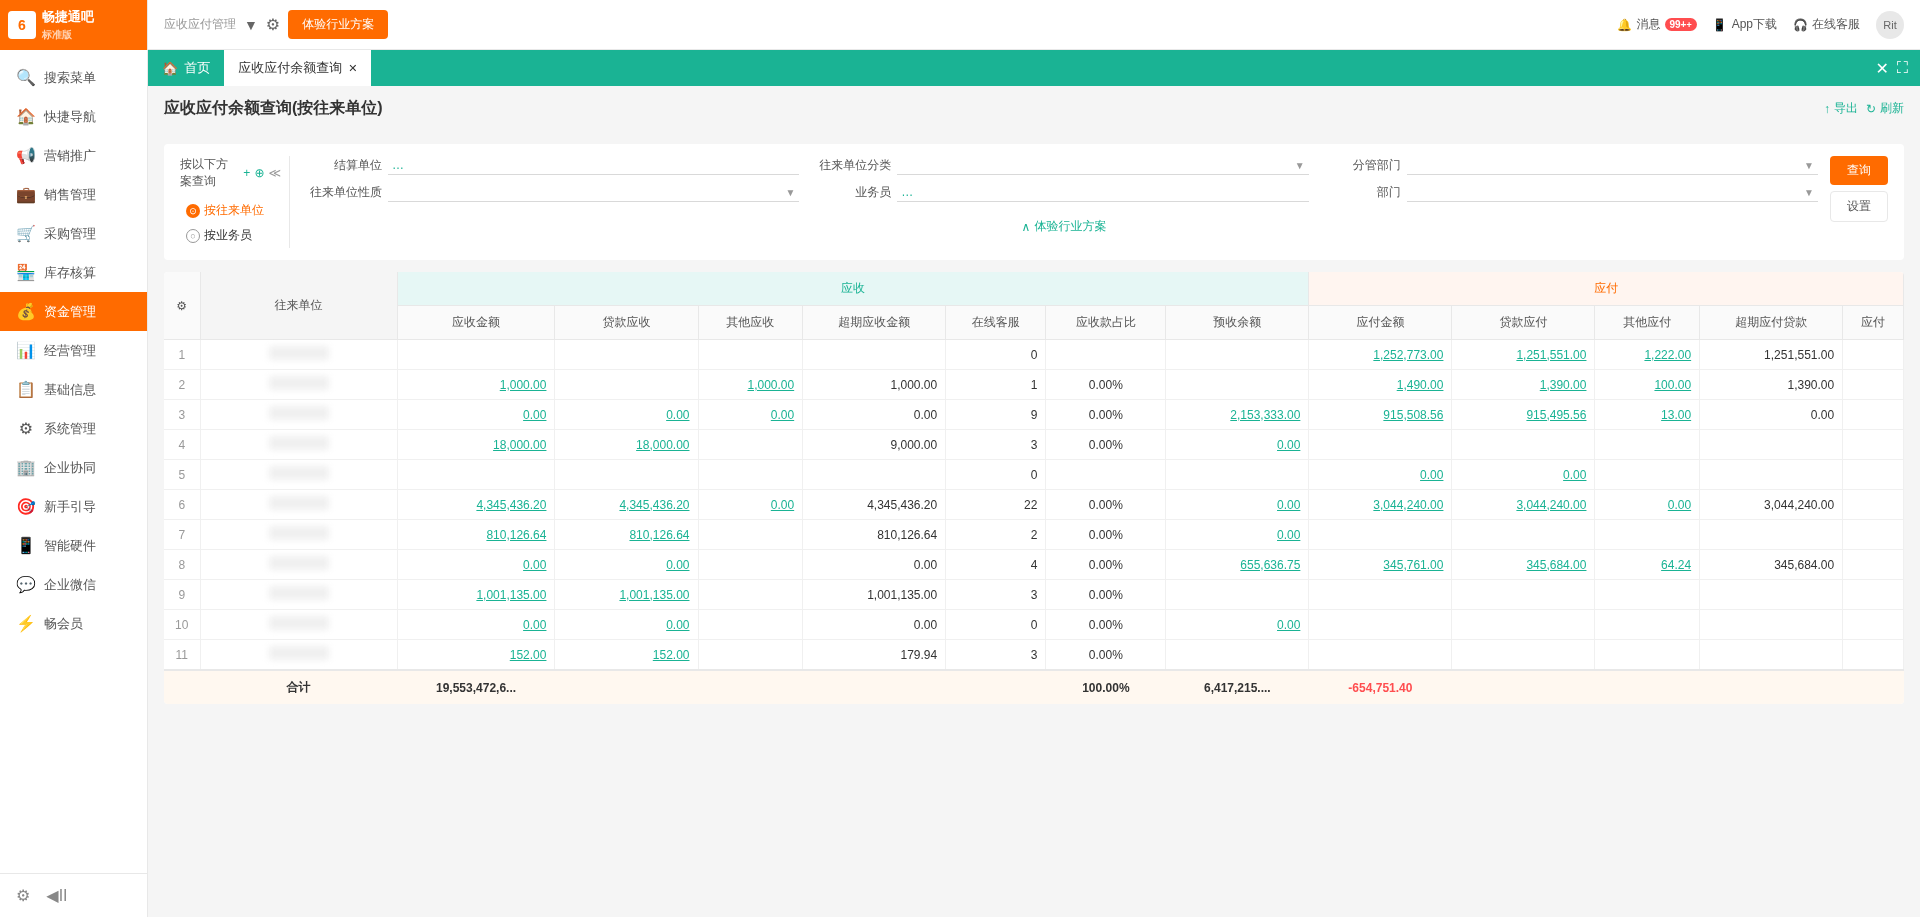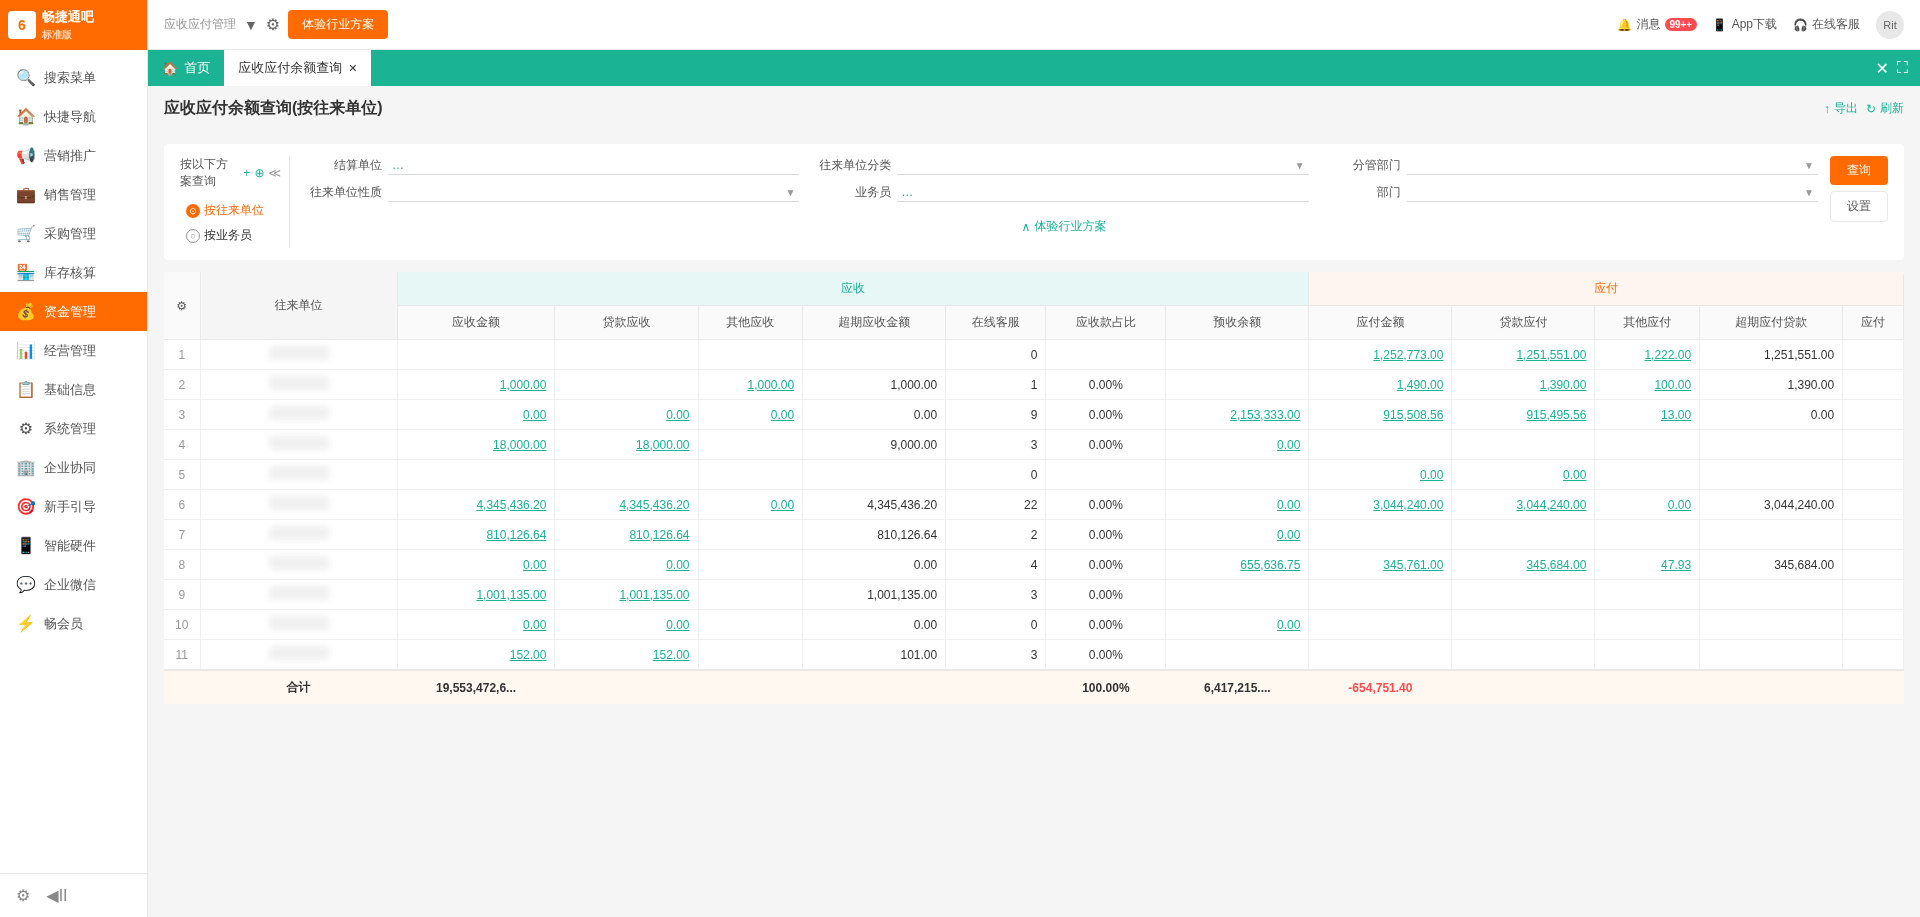--- a/index.html
+++ b/index.html
@@ -518,21 +518,21 @@
               <td><span class="cell-blur"></span></td>
               <td class="cell-number cell-link">0.00</td>
               <td class="cell-number cell-link">0.00</td>
               <td class="cell-number"></td>
               <td class="cell-number">0.00</td>
               <td class="cell-number">4</td>
               <td>0.00%</td>
               <td class="cell-number cell-link">655,636.75</td>
               <td class="cell-number cell-link">345,761.00</td>
               <td class="cell-number cell-link">345,684.00</td>
-              <td class="cell-number cell-link">47.93</td>
+              <td class="cell-number cell-link">64.24</td>
               <td class="cell-number">345,684.00</td>
               <td class="cell-number"></td>
             </tr>
             <tr>
               <td class="row-num">9</td>
               <td><span class="cell-blur"></span></td>
               <td class="cell-number cell-link">1,001,135.00</td>
               <td class="cell-number cell-link">1,001,135.00</td>
               <td class="cell-number"></td>
               <td class="cell-number">1,001,135.00</td>
@@ -560,21 +560,21 @@
               <td class="cell-number"></td>
               <td class="cell-number"></td>
               <td class="cell-number"></td>
             </tr>
             <tr>
               <td class="row-num">11</td>
               <td><span class="cell-blur"></span></td>
               <td class="cell-number cell-link">152.00</td>
               <td class="cell-number cell-link">152.00</td>
               <td class="cell-number"></td>
-              <td class="cell-number">101.00</td>
+              <td class="cell-number">179.94</td>
               <td class="cell-number">3</td>
               <td>0.00%</td>
               <td class="cell-number"></td>
               <td class="cell-number"></td>
               <td class="cell-number"></td>
               <td class="cell-number"></td>
               <td class="cell-number"></td>
               <td class="cell-number"></td>
             </tr>
           </tbody>

